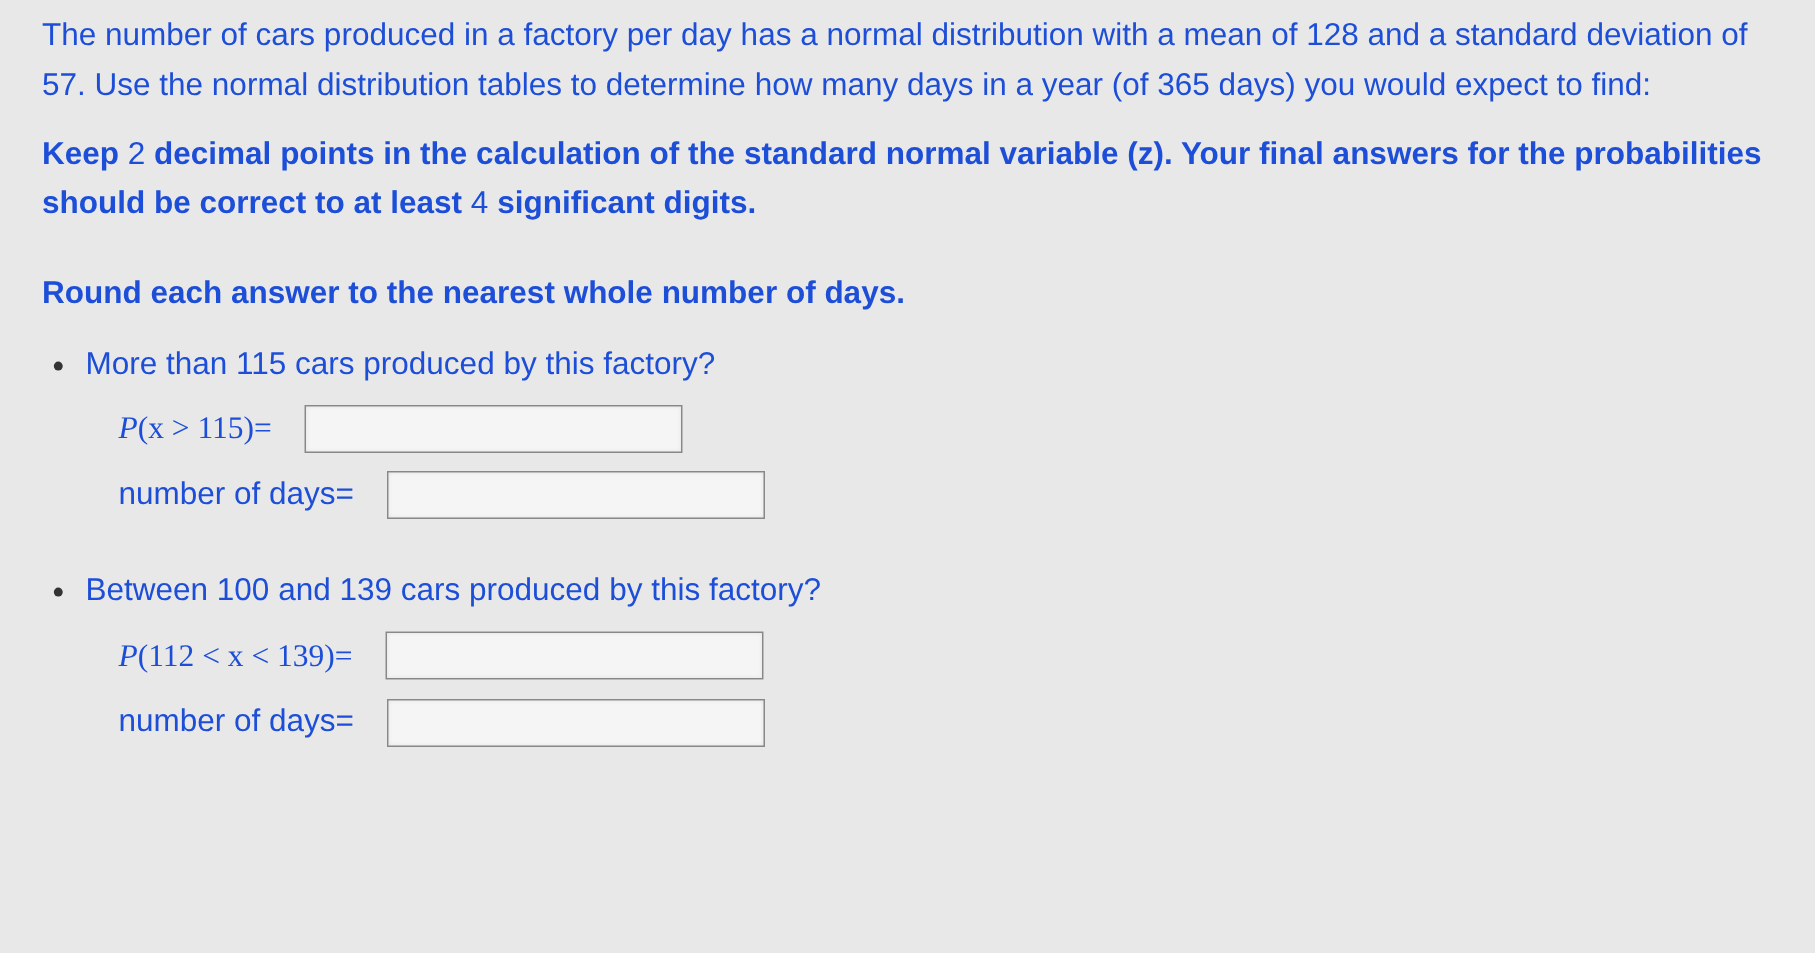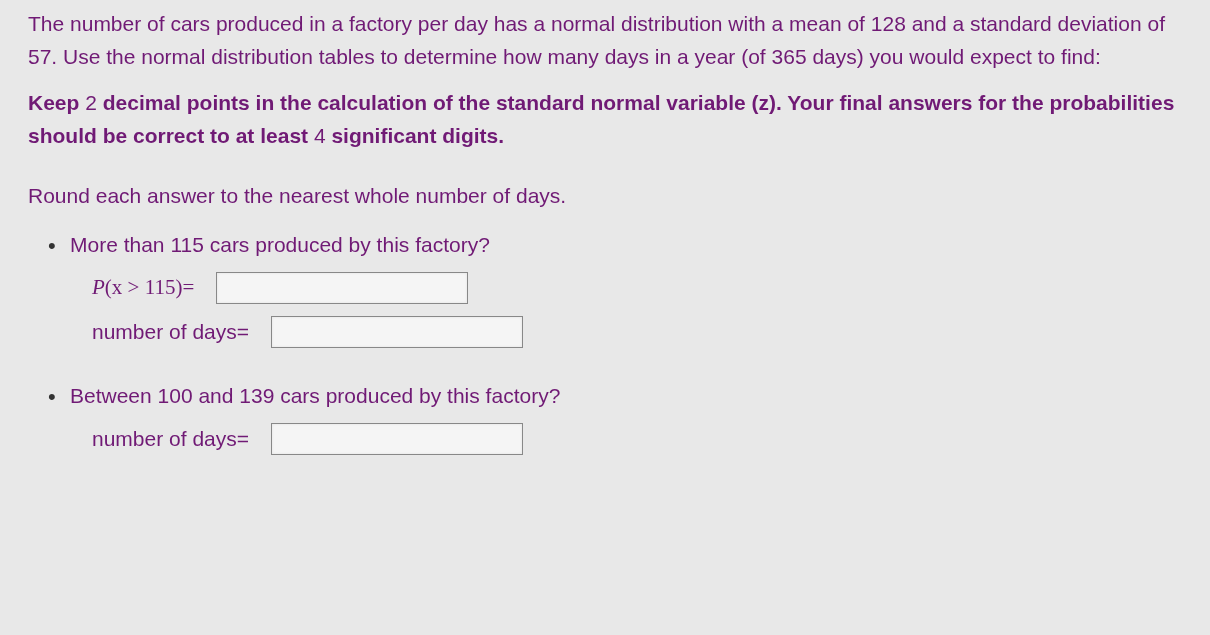--- a/index.html
+++ b/index.html
@@ -6,42 +6,42 @@
     margin: 0;
     padding: 0;
     font-family: Arial, Helvetica, sans-serif;
     background: #e8e8e8;
     width: 1210px;
     height: 635px;
     overflow: hidden;
   }
   .page {
     padding: 8px 28px 0 28px;
-    color: #701a75;
+    color: #1d4ed8;
     font-size: 21px;
     line-height: 1.55;
   }
   .intro {
     margin-bottom: 14px;
   }
   .instruct {
     font-weight: bold;
     margin-bottom: 28px;
   }
   .instruct .num {
     font-weight: normal;
   }
   .round {
-    font-weight: normal;
+    font-weight: bold;
     margin-bottom: 14px;
   }
   ul.qlist {
     list-style: none;
     padding-left: 26px;
-    margin: 16px;
+    margin: 3px;
   }
   ul.qlist > li {
     position: relative;
     margin-bottom: 32px;
   }
   ul.qlist > li::before {
     content: "•";
     position: absolute;
     left: -22px;
     top: 0;
@@ -106,20 +106,26 @@
 
       <div class="ansline">
         <span class="plainlabel">number of days=</span>
         <span class="inputbox"></span>
       </div>
     </li>
 
     <li>
       <div class="qline">Between 100 and 139 cars produced by this factory?</div>
 
+      <div class="ansline">
+        <span class="mathlabel">
+          <span>P</span><span class="up">(112 &lt; x &lt; 139)=</span>
+        </span>
+        <span class="inputbox"></span>
+      </div>
 
       <div class="ansline">
         <span class="plainlabel">number of days=</span>
         <span class="inputbox"></span>
       </div>
     </li>
 
   </ul>
 </div>
 

